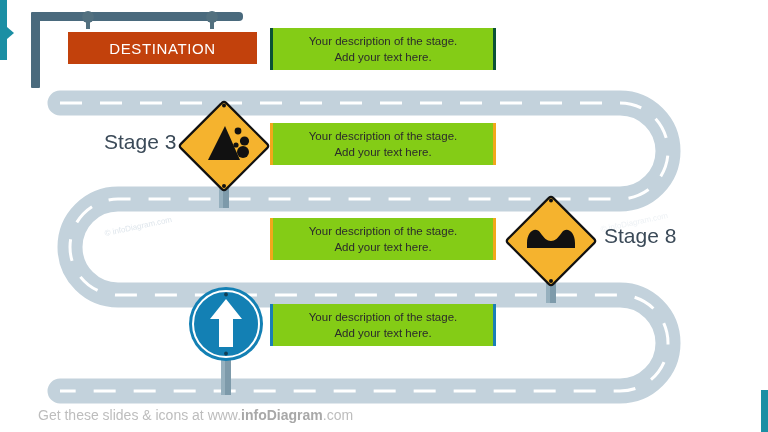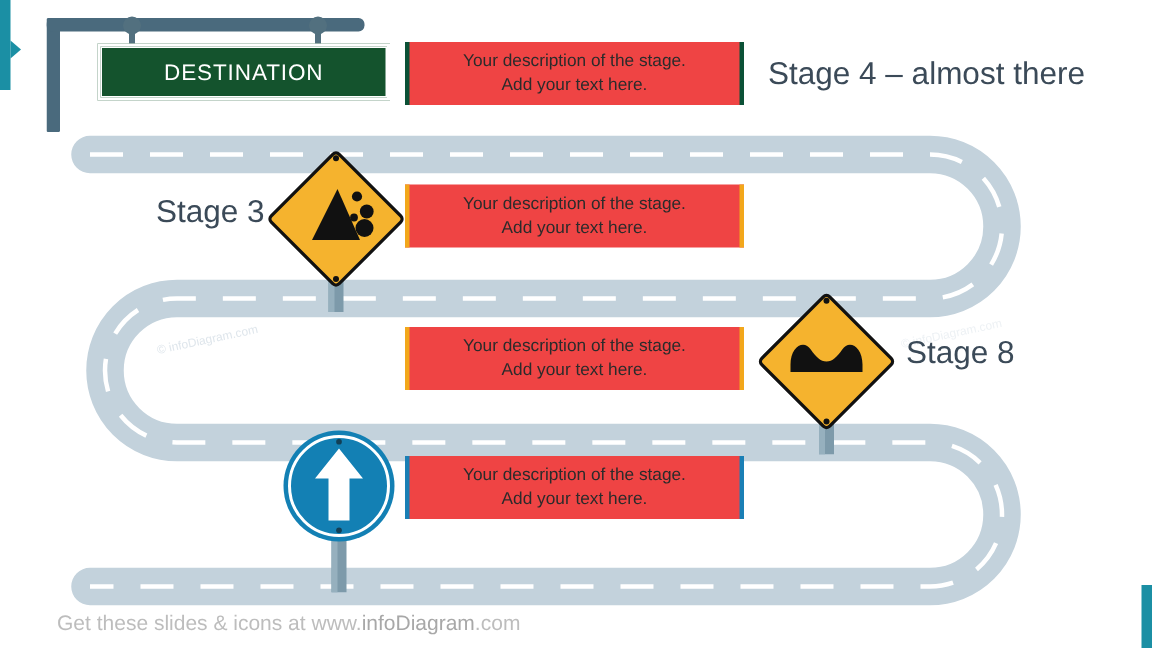--- a/index.html
+++ b/index.html
@@ -17,36 +17,36 @@
       border-left:7px solid #1b8fa4;}
   .teal-right{position:absolute;right:0;bottom:0;width:7px;height:42px;background:#1b8fa4;}
 
   
   #road{position:absolute;left:0;top:0;}
 
   
   .gantry{position:absolute;left:31px;top:8px;}
   .sign-dest{
     position:absolute;left:65px;top:29px;width:195px;height:38px;
-    background:#14532d;border:2px solid #ffffff;
+    background:#c2410c;border:2px solid #ffffff;
     box-sizing:border-box;
     display:flex;align-items:center;justify-content:center;
   }
   .sign-dest-inner{
     border:1.2px solid #ffffff;width:100%;height:100%;
     display:flex;align-items:center;justify-content:center;box-sizing:border-box;
   }
   .sign-dest-label{
     color:#ffffff;font-size:15px;letter-spacing:.6px;
     font-family:"Liberation Sans", sans-serif;
   }
 
   
   .textbox{
-    position:absolute;background:#ef4444;
+    position:absolute;background:#84cc16;
     display:flex;align-items:center;justify-content:center;
     box-sizing:border-box;
   }
   .textbox .bar-l,.textbox .bar-r{position:absolute;top:0;bottom:0;width:3px;}
   .textbox .bar-l{left:0;} .textbox .bar-r{right:0;}
   .textbox p{
     margin:0;text-align:center;color:#2b2b2b;font-size:11.5px;line-height:1.42;
     font-family:"Liberation Sans", sans-serif;
   }
 
@@ -54,21 +54,21 @@
   .stage-label{
     position:absolute;color:#3b4a58;font-size:21px;white-space:nowrap;
     font-family:"Liberation Sans", sans-serif;
   }
 
   
   .footer{
     position:absolute;left:38px;bottom:9px;color:#bdbdbd;font-size:14px;
     font-family:"Liberation Sans", sans-serif;white-space:nowrap;
   }
-  .footer b{color:#a8a8a8;font-weight:normal;}
+  .footer b{color:#a8a8a8;font-weight:bold;}
 
   
   .wm{
     position:absolute;color:#dfe6ec;font-size:8px;
     transform:rotate(-12deg);user-select:none;
     font-family:"Liberation Sans", sans-serif;
   }
 </style>
 </head>
 <body>
@@ -147,21 +147,20 @@
 
   <div class="textbox" style="left:270px;top:304px;width:226px;height:42px;">
     <span class="bar-l" style="background:#1a7fb5;"></span>
     <span class="bar-r" style="background:#1a7fb5;"></span>
     <p>
       <span>Your description of the stage.</span><br>
       <span>Add your text here.</span>
     </p>
   </div>
 
-  <div class="stage-label" style="left:512px;top:38px;">Stage 4 – almost there</div>
   <div class="stage-label" style="left:104px;top:130px;">Stage 3</div>
   <div class="stage-label" style="left:604px;top:224px;">Stage 8</div>
 
   <svg style="position:absolute;left:178px;top:98px;" width="92" height="110" viewBox="0 0 92 110">
     <rect x="41" y="72" width="10" height="38" fill="#7d9aaa"></rect>
     <rect x="41" y="72" width="4" height="38" fill="#96b0be"></rect>
     <g transform="translate(46,48) rotate(45)">
       <rect x="-32" y="-32" width="64" height="64" fill="#f5b32e" stroke="#111111" stroke-width="2.2" rx="3"></rect>
     </g>
     <circle cx="46" cy="7.5" r="2" fill="#111111"></circle>

